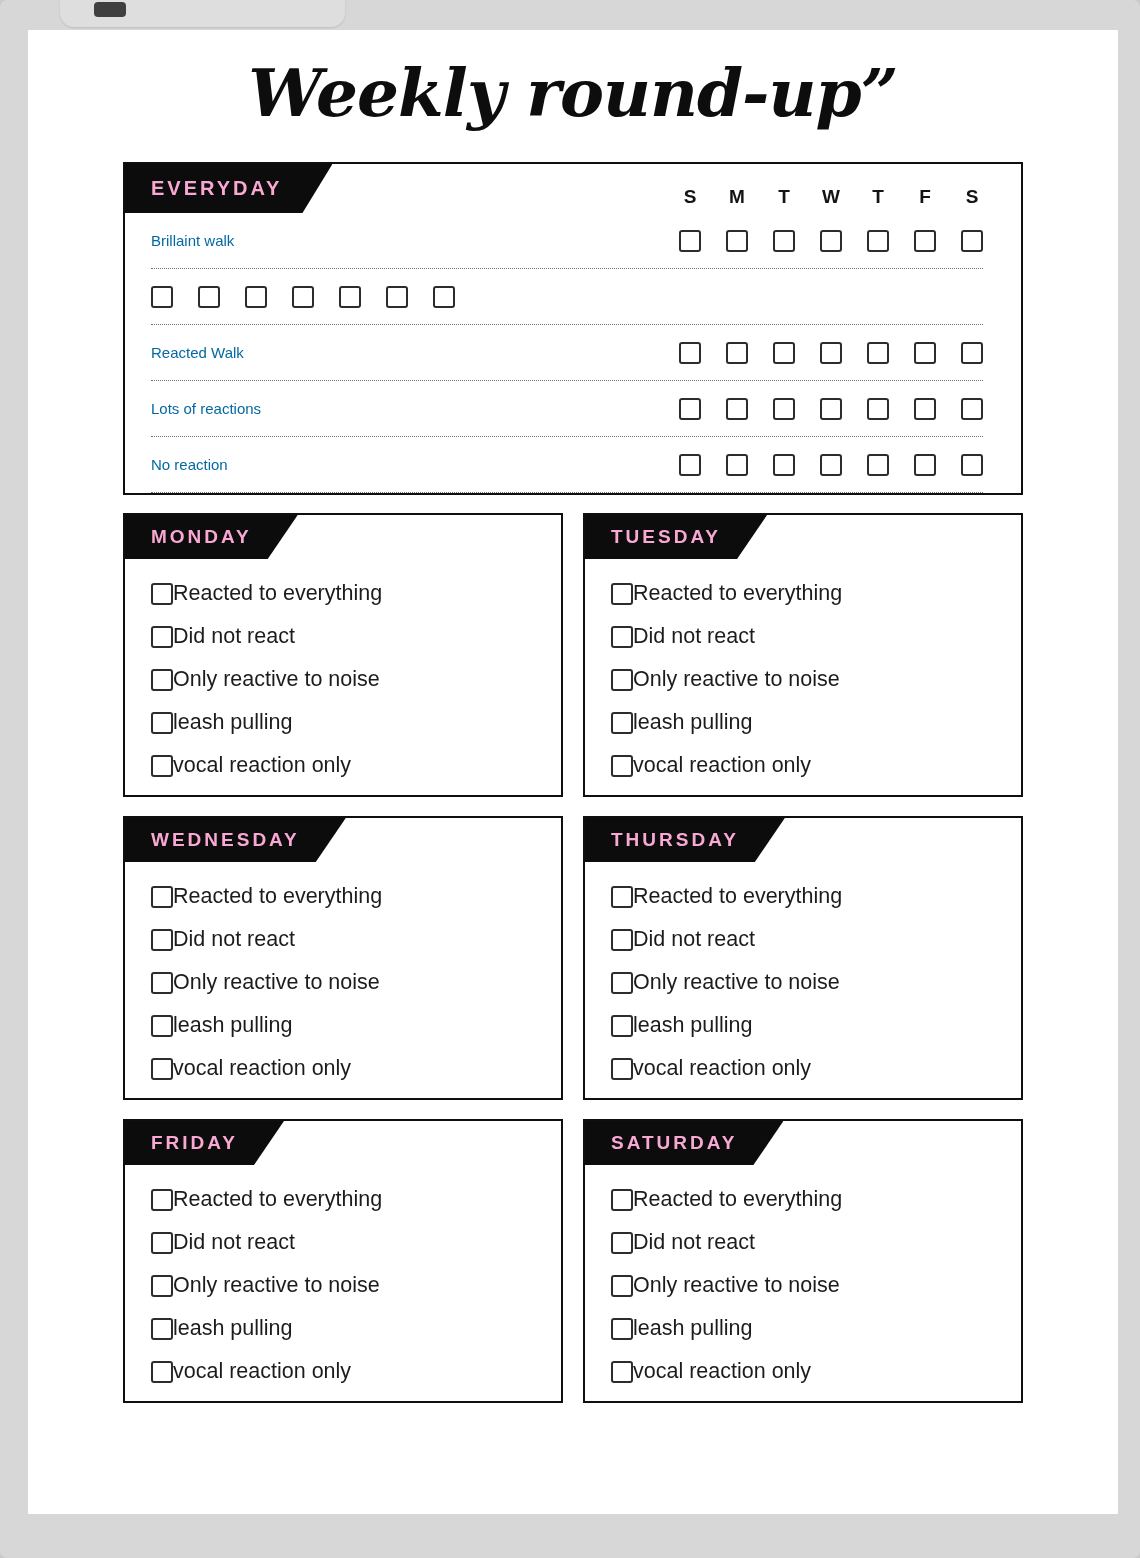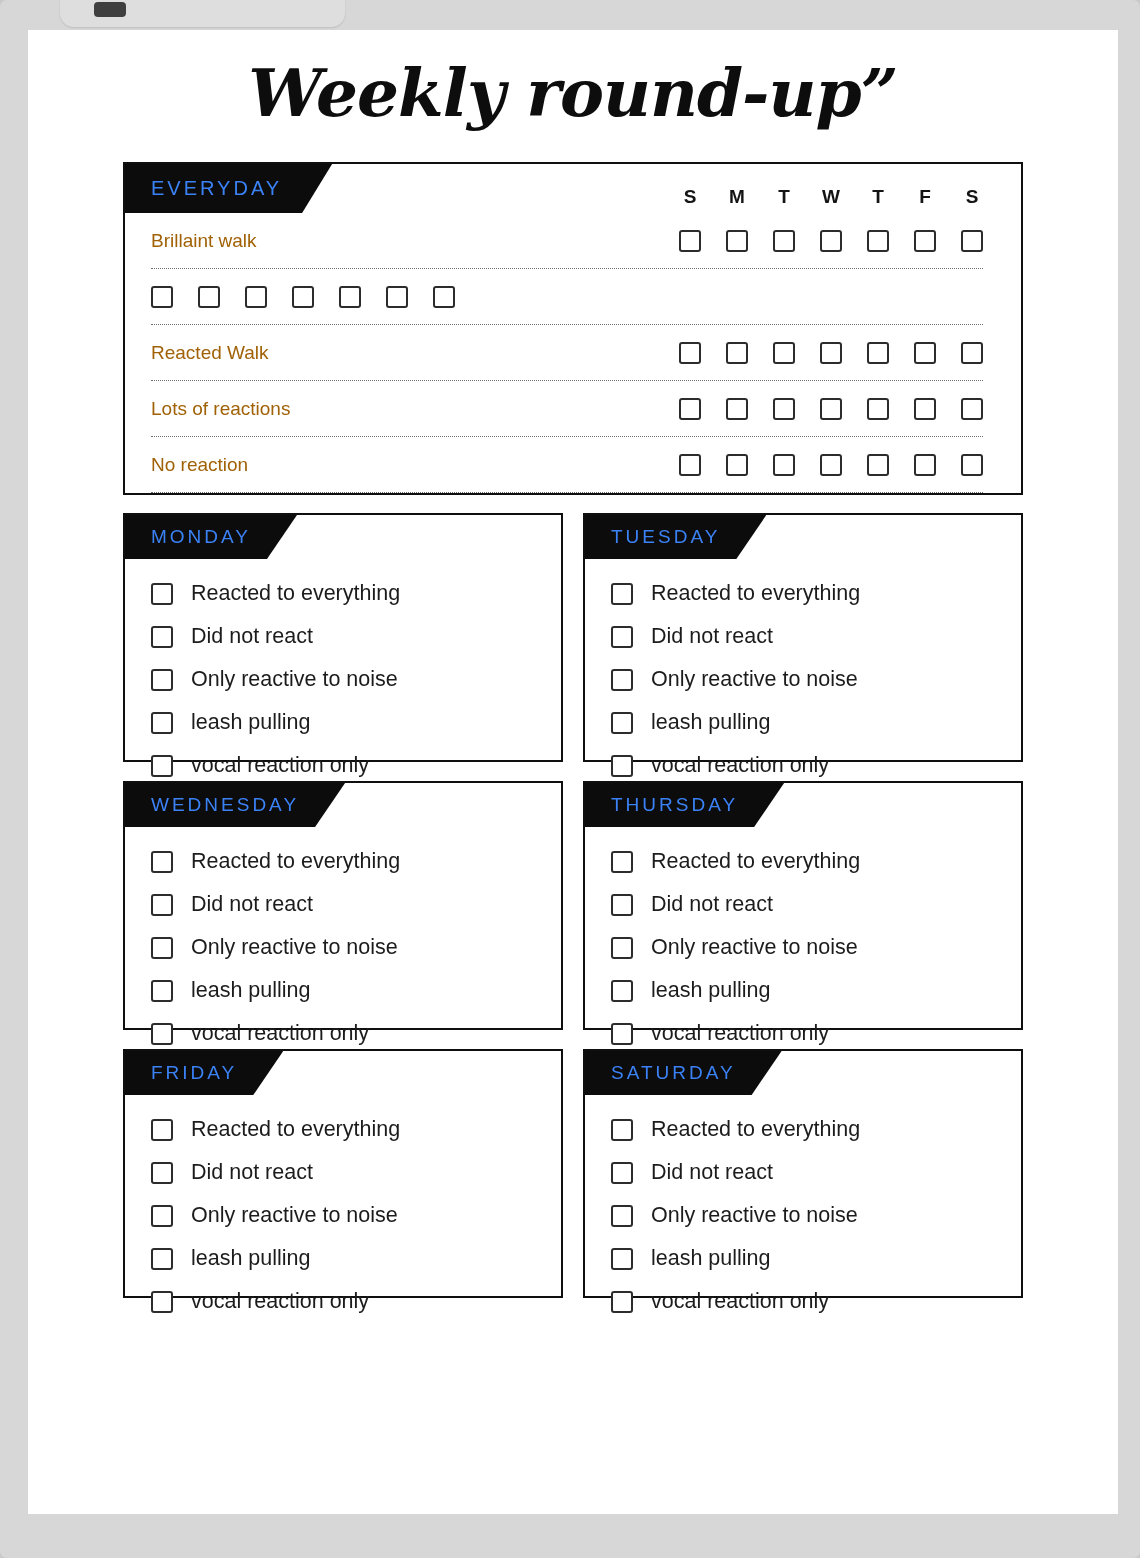--- a/index.html
+++ b/index.html
@@ -14,47 +14,47 @@
   .top-tab-pill { position:absolute; left:34px; top:2px; width:32px; height:15px;
                   background:#3f3f3f; border-radius:4px; }
 
   .page { position:absolute; left:28px; top:30px; width:1090px; height:1484px; background:#ffffff; }
 
   .title { margin-top:24px; text-align:center;
            font-family:"DejaVu Serif", serif; font-style:italic; font-weight:700;
            font-size:66px; letter-spacing:-1px; color:#0d0d0d; }
 
   
-  .tab { display:inline-block; background:#0c0c0c; color:#3b82f6;
+  .tab { display:inline-block; background:#0c0c0c; color:#f9a8d4;
          clip-path: polygon(0 0, 100% 0, calc(100% - 30px) 100%, 0 100%);
-         letter-spacing:3px; font-weight:400; }
+         letter-spacing:3px; font-weight:700; }
 
   
   .everyday-box { position:relative; width:900px; margin:30px auto 0;
                   border:2px solid #0f0f0f; background:#fff; }
   .ed-tab { padding:13px 50px 13px 26px; font-size:20px; }
   .ed-letters { position:absolute; top:22px; right:38px; display:flex; gap:25px; }
   .ltr { display:inline-block; width:22px; text-align:center;
          font-size:19px; font-weight:700; color:#141414; }
   .ed-row { display:flex; align-items:center; height:56px;
             margin:0 38px 0 26px; border-bottom:1px dotted #6f6f6f; }
   .ed-row.last { border-bottom:none; }
-  .ed-label { flex:1; font-size:19px; color:#a16207; }
+  .ed-label { flex:1; font-size:15px; color:#0369a1; }
   .cb-group { display:flex; gap:25px; }
 
   .cb { display:inline-block; width:22px; height:22px; background:#fff;
         border:2px solid #2c2c2c; border-radius:3px; flex:0 0 auto; }
 
   
   .days-grid { width:900px; margin:18px auto 0; display:grid;
                grid-template-columns:1fr 1fr; gap:19px 20px; }
-  .day-box { position:relative; height:249px; border:2px solid #0f0f0f; background:#fff; }
+  .day-box { position:relative; height:284px; border:2px solid #0f0f0f; background:#fff; }
   .day-tab { padding:11px 46px 11px 26px; font-size:19px; }
   .items { display:flex; flex-direction:column; gap:18px; margin:22px 20px 0 26px; }
-  .item { display:flex; align-items:center; gap:18px; cursor:pointer; }
+  .item { display:flex; align-items:center; cursor:pointer; }
   .item-label { font-size:21.5px; color:#1c1c1c; }
 </style>
 </head>
 <body>
 
 <div class="canvas">
 
   <div class="top-tab">
     <span class="top-tab-pill"></span>
   </div>

